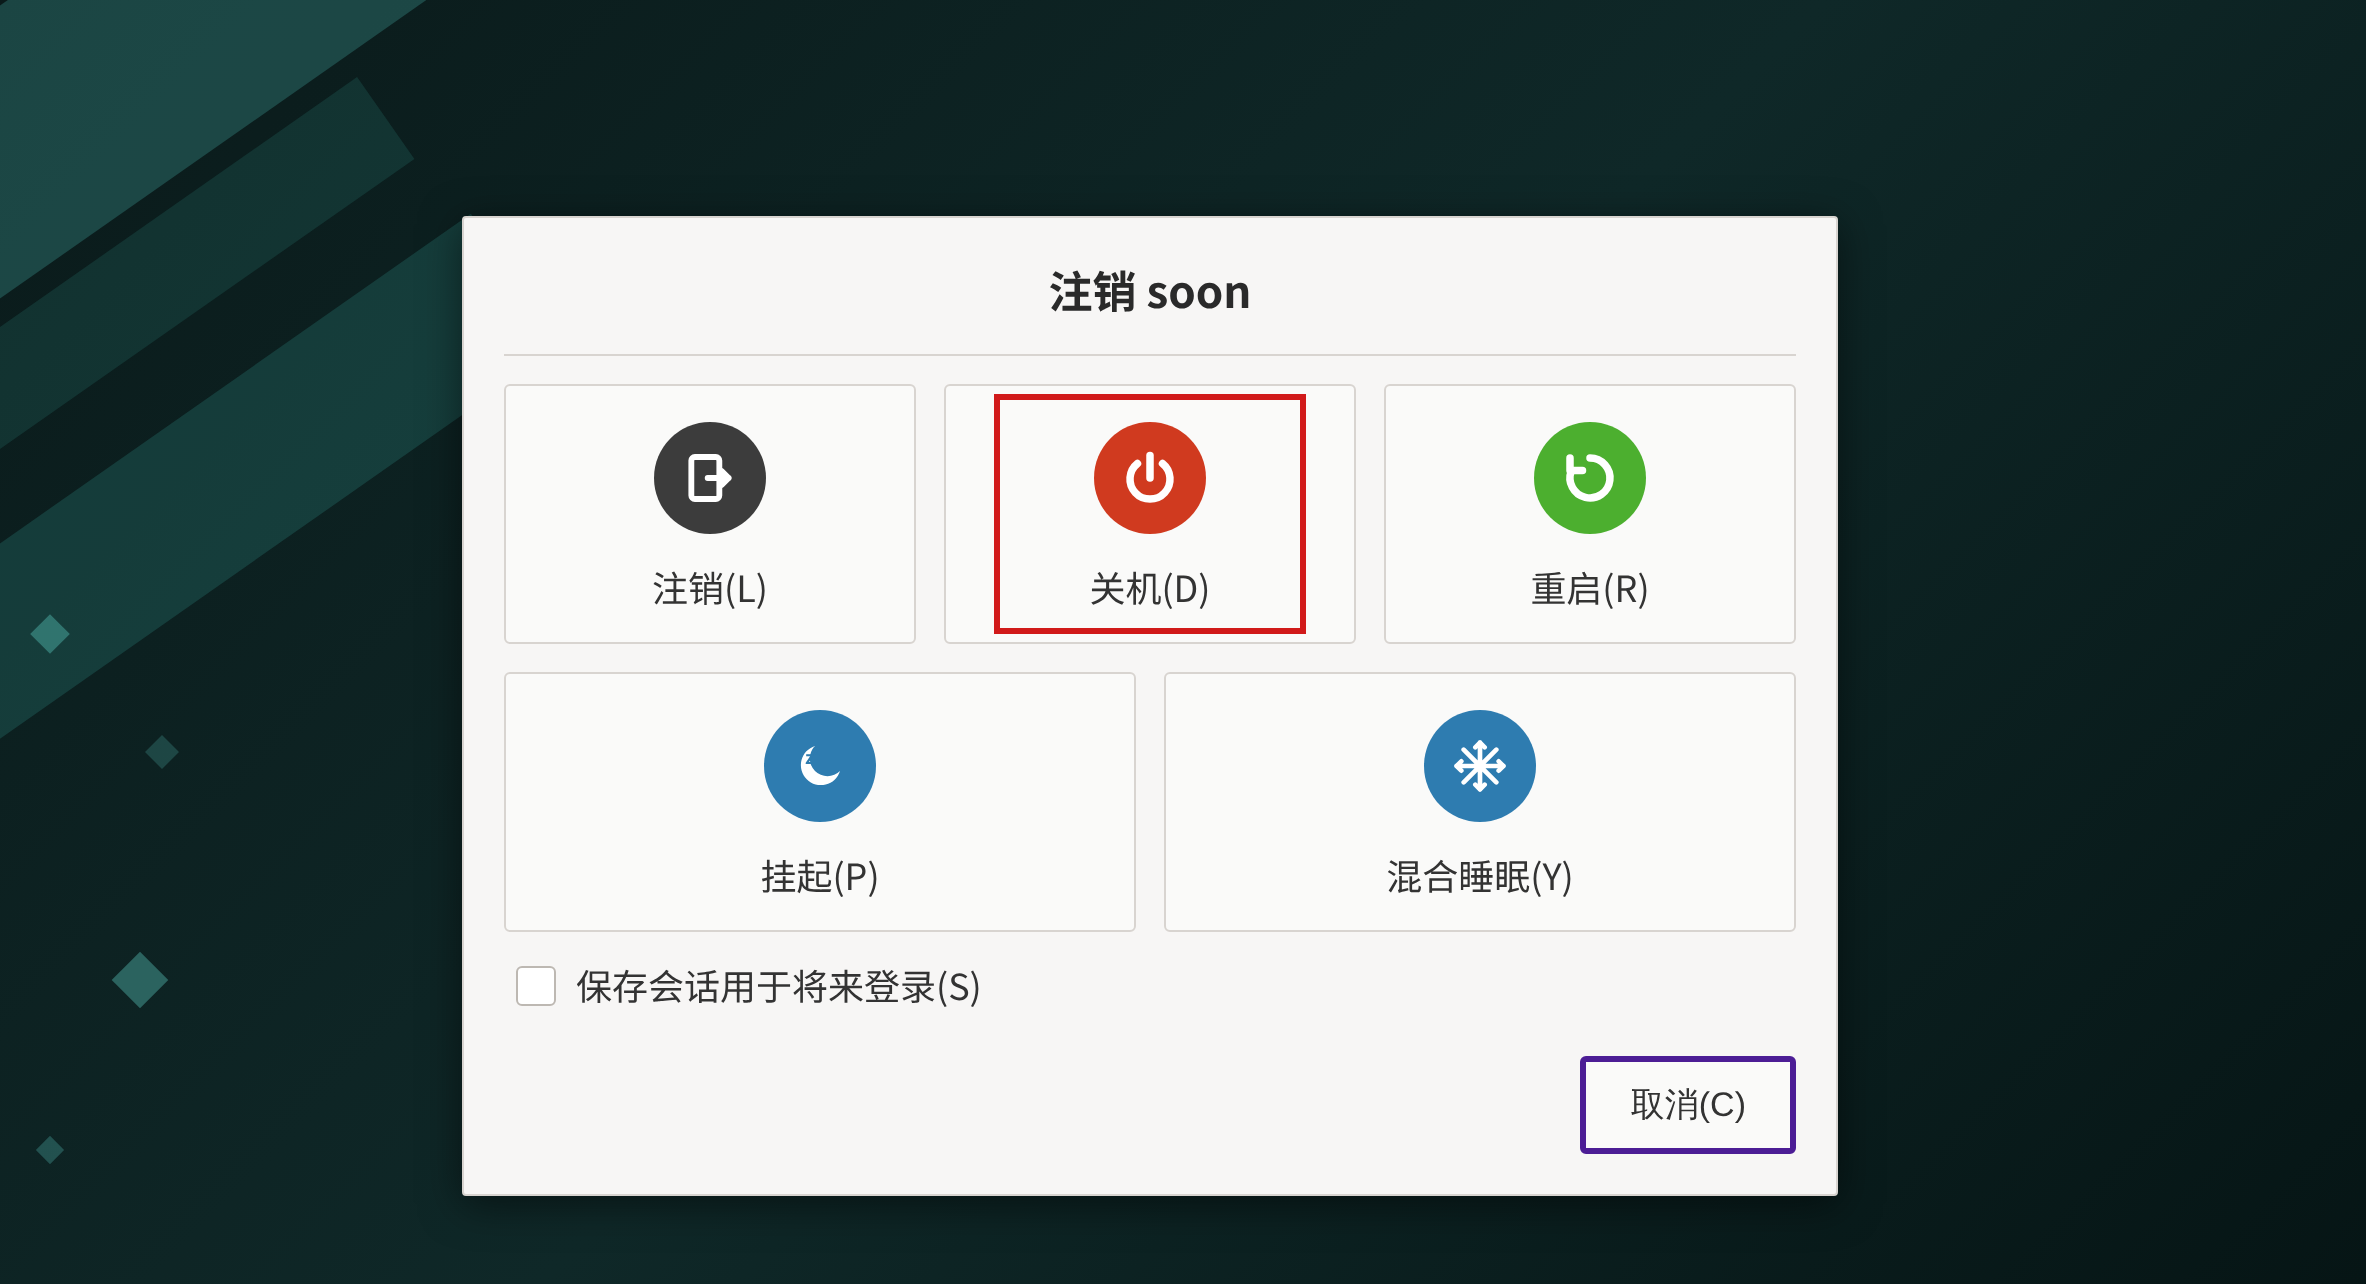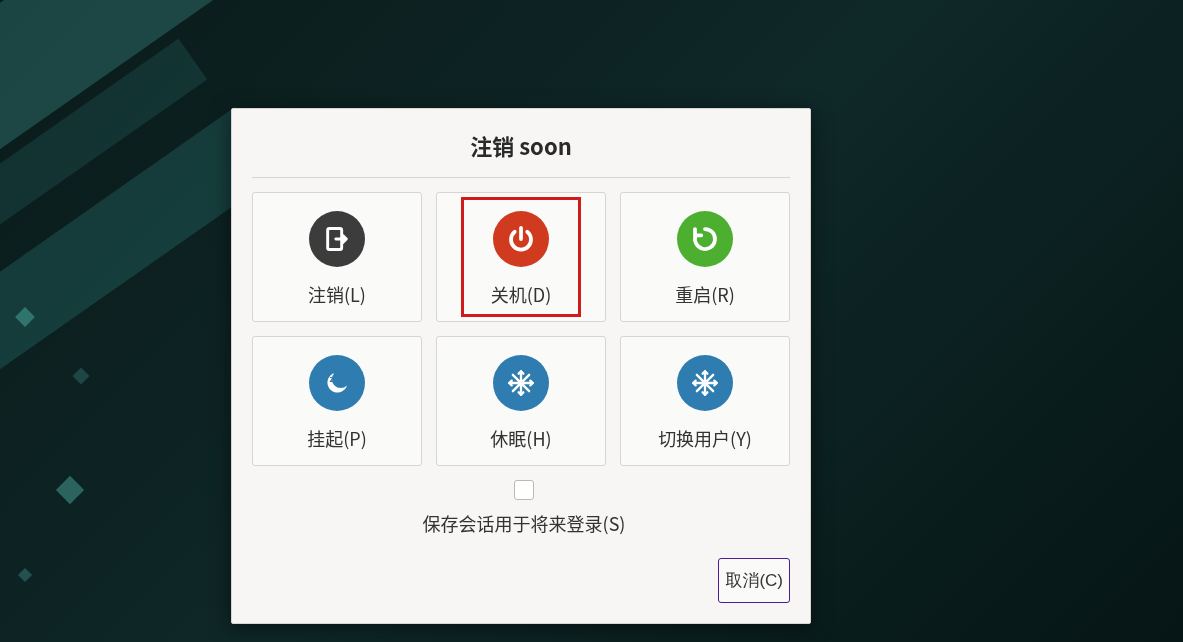--- a/index.html
+++ b/index.html
@@ -27,21 +27,21 @@
       transform: rotate(45deg);
     }
     .bg-particle.p1 { left: 18px; top: 310px; width: 14px; height: 14px; }
     .bg-particle.p2 { left: 75px; top: 370px; width: 12px; height: 12px; background: rgba(100, 220, 210, 0.2); }
     .bg-particle.p3 { left: 60px; top: 480px; width: 20px; height: 20px; }
     .bg-particle.p4 { left: 20px; top: 570px; width: 10px; height: 10px; background: rgba(100, 220, 210, 0.25); }
 
     .dialog {
       position: absolute;
       left: 231px; top: 108px;
-      width: 580px;
+      width: 688px;
       background: #f7f6f5;
       border: 1px solid #d8d4d0;
       border-radius: 2px;
       padding: 20px 20px 20px 20px;
       box-shadow: 0 4px 20px rgba(0,0,0,0.5);
     }
     .dialog-title {
       text-align: center;
       font-size: 22px;
       font-weight: 700;
@@ -89,40 +89,39 @@
     .row1 .action-btn { min-height: 130px; }
     .row2 .action-btn { min-height: 130px; }
 
     .checkbox-row {
       display: flex;
       align-items: center;
       gap: 10px;
       margin-top: 6px;
       margin-bottom: 22px;
       padding-left: 6px;
-      flex-direction: column;
     }
     .checkbox-box {
       width: 20px; height: 20px;
       border: 1px solid #bdb8b2;
       border-radius: 3px;
       background: #fff;
       cursor: pointer;
     }
     .checkbox-label { font-size: 18px; color: #333; cursor: pointer; }
 
     .footer {
       display: flex;
       justify-content: flex-end;
     }
     .cancel-btn {
       background: #fafaf9;
-      border: 1px solid #4c1d95;
+      border: 3px solid #4c1d95;
       border-radius: 3px;
-      padding: 10px 6px;
+      padding: 10px 22px;
       font-size: 17px;
       color: #333;
       cursor: pointer;
     }
   </style>
 </head>
 <body>
 
 <div class="bg-stripe s1"></div>
 <div class="bg-stripe s2"></div>
@@ -175,44 +174,32 @@
       <div class="icon-circle ic-suspend">
         <svg width="30" height="30" viewBox="0 0 24 24" fill="none">
           <path d="M20 14A8 8 0 1 1 10 4a7 7 0 0 0 10 10Z" fill="#fff"></path>
           <text x="6" y="11" font-size="7" fill="#2e7cb0" font-weight="bold">z</text>
           <text x="9" y="8" font-size="6" fill="#2e7cb0" font-weight="bold">z</text>
         </svg>
       </div>
       <div class="action-label">挂起(P)</div>
     </div>
 
-    <div class="action-btn">
-      <div class="icon-circle ic-hibernate">
-        <svg width="28" height="28" viewBox="0 0 24 24" fill="none">
-          <g stroke="#fff" stroke-width="2" stroke-linecap="round">
-            <path d="M12 2v20M2 12h20M5 5l14 14M19 5L5 19"></path>
-            <path d="M12 2l-2 2M12 2l2 2M12 22l-2-2M12 22l2-2"></path>
-            <path d="M2 12l2-2M2 12l2 2M22 12l-2-2M22 12l-2 2"></path>
-          </g>
-        </svg>
-      </div>
-      <div class="action-label">休眠(H)</div>
-    </div>
 
     <div class="action-btn">
       <div class="icon-circle ic-hybrid">
         <svg width="28" height="28" viewBox="0 0 24 24" fill="none">
           <g stroke="#fff" stroke-width="2" stroke-linecap="round">
             <path d="M12 2v20M2 12h20M5 5l14 14M19 5L5 19"></path>
             <path d="M12 2l-2 2M12 2l2 2M12 22l-2-2M12 22l2-2"></path>
             <path d="M2 12l2-2M2 12l2 2M22 12l-2-2M22 12l-2 2"></path>
           </g>
         </svg>
       </div>
-      <div class="action-label">切换用户(Y)</div>
+      <div class="action-label">混合睡眠(Y)</div>
     </div>
 
 
   </div>
 
   <div class="checkbox-row">
     <div class="checkbox-box"></div>
     <span class="checkbox-label">保存会话用于将来登录(S)</span>
   </div>
 

